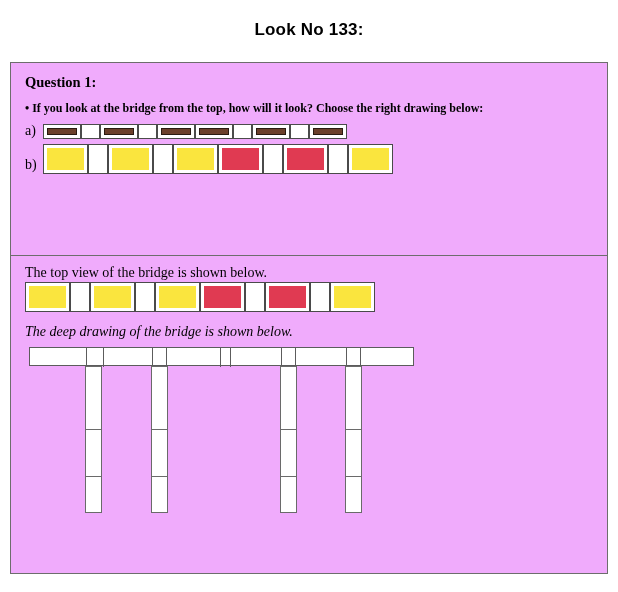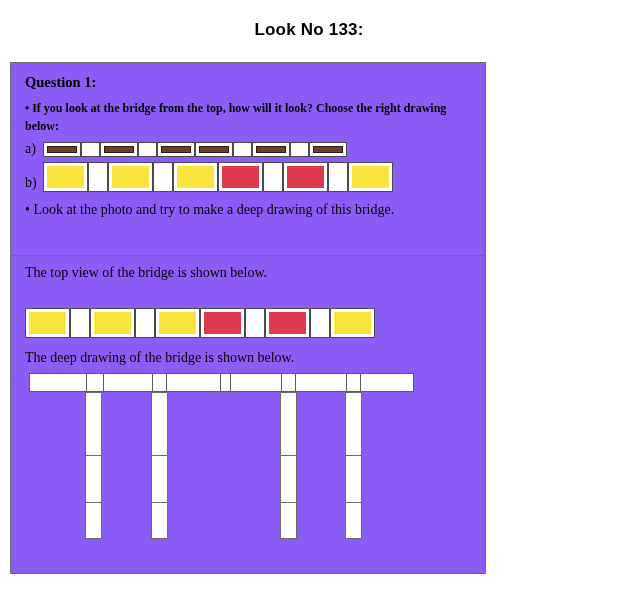--- a/index.html
+++ b/index.html
@@ -28,25 +28,25 @@
     font-size: 17px;
     letter-spacing: 0.2px;
     color: #000;
   }
 
   
   #worksheet-card {
     position: absolute;
     left: 10px;
     top: 62px;
-    width: 476px;
+    width: 598px;
     height: 512px;
     border: 1px solid #6d6d6d;
     box-sizing: border-box;
-    background: #8b5cf6;
+    background: #f0abfc;
   }
 
   .section {
     position: relative;
     box-sizing: border-box;
   }
   #question-section {
     height: 193px;
     border-bottom: 1px solid #6d6d6d;
     padding: 8px 12px 0 12px;
@@ -249,27 +249,26 @@
           </div>
         <div class="cell narrow">
             <div class="swatch blank"></div>
           </div>
         <div class="cell">
             <div class="swatch yellow"></div>
           </div>
       </div>
     </div>
 
-    <div class="plain-line" style="margin-top:9px;">• Look at the photo and try to make a deep drawing of this bridge.</div>
   </div>
 
   <div class="section" id="answer-section">
 
 
-    <div class="plain-line" style="margin-bottom:26px;">The top view of the bridge is shown below.</div>
+    <div class="plain-line" style="margin-bottom:0;">The top view of the bridge is shown below.</div>
 
     <div class="strip strip-b" style="margin-left:2px;">
       <div class="cell">
           <div class="swatch yellow"></div>
         </div>
       <div class="cell narrow">
           <div class="swatch blank"></div>
         </div>
       <div class="cell">
           <div class="swatch yellow"></div>
@@ -290,21 +289,21 @@
           <div class="swatch red"></div>
         </div>
       <div class="cell narrow">
           <div class="swatch blank"></div>
         </div>
       <div class="cell">
           <div class="swatch yellow"></div>
         </div>
     </div>
 
-    <div class="plain-line" style="margin-top:11px; ">The deep drawing of the bridge is shown below.</div>
+    <div class="plain-line" style="margin-top:11px; font-style:italic;">The deep drawing of the bridge is shown below.</div>
 
     <div id="bridge-figure">
       <div id="bridge-deck">
         <div class="deck-divider" style="left:56px;"></div>
         <div class="deck-divider" style="left:73px;"></div>
         <div class="deck-divider" style="left:122px;"></div>
         <div class="deck-divider" style="left:136px;"></div>
         <div class="deck-divider" style="left:190px;"></div>
         <div class="deck-divider" style="left:200px;"></div>
         <div class="deck-divider" style="left:251px;"></div>

